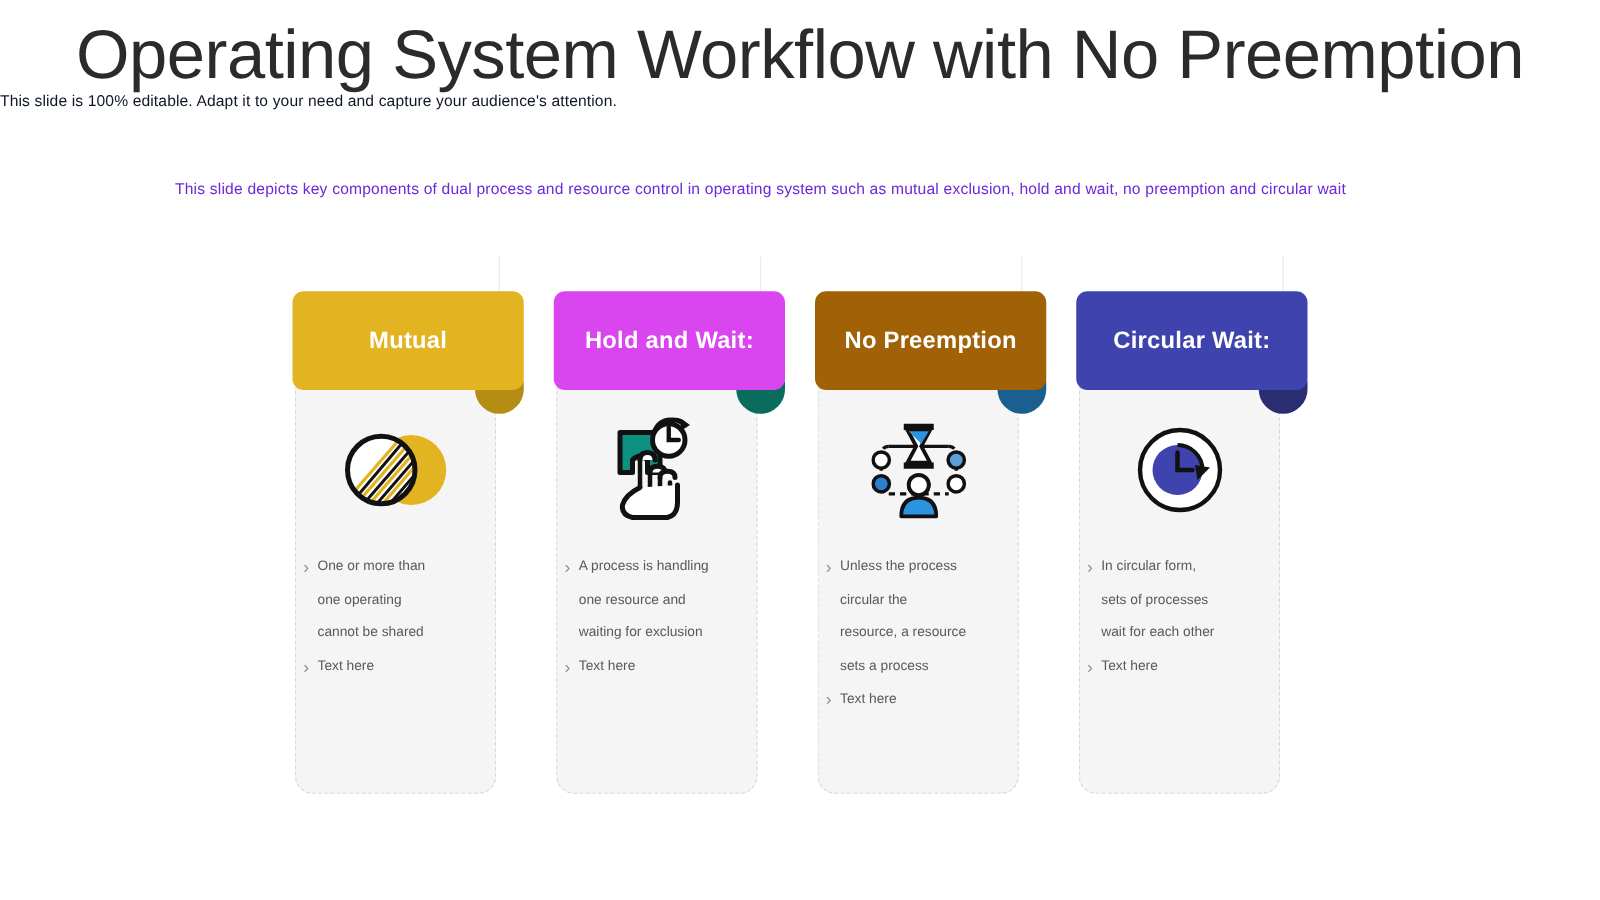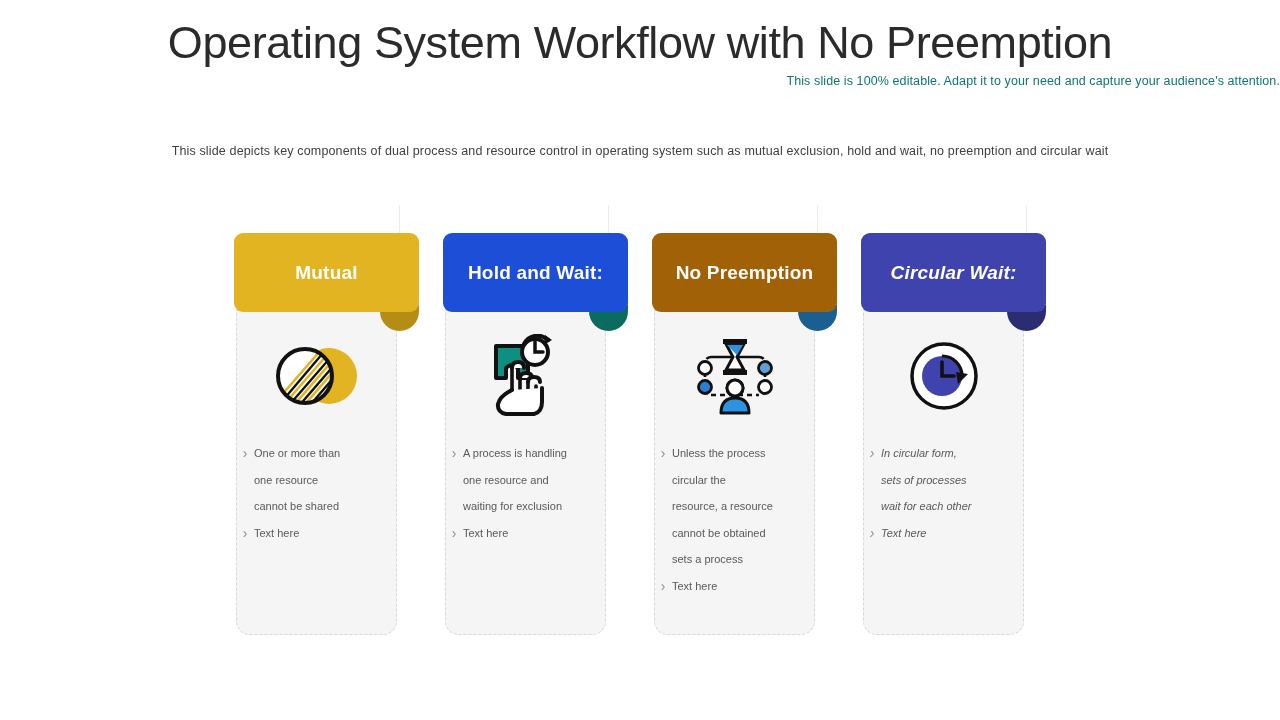--- a/index.html
+++ b/index.html
@@ -15,45 +15,44 @@
     position: relative;
   }
 
   
   #slide-title {
     position: absolute;
     left: 0;
     top: 14px;
     width: 1280px;
     text-align: center;
-    font-size: 45px;
+    font-size: 55px;
     line-height: 58px;
     font-weight: 400;
     color: #2b2b2b;
     letter-spacing: -0.4px;
     white-space: nowrap;
   }
   #slide-subtitle {
     position: absolute;
     left: 0;
     top: 74px;
     width: 1280px;
-    text-align: right;
+    text-align: left;
     font-size: 12.5px;
-    color: #0f766e;
+    color: #0f172a;
     letter-spacing: 0.1px;
   }
   #slide-description {
     position: absolute;
     left: 140px;
     top: 144px;
     width: 1000px;
-    text-align: center;
     font-size: 12.5px;
-    color: #404040;
+    color: #6d28d9;
     letter-spacing: 0.15px;
   }
 
   
   #cards {
     position: absolute;
     left: 0;
     top: 0;
     width: 1076px;
     height: 720px;
@@ -195,37 +194,37 @@
         <circle cx="38" cy="35" r="27" fill="none" stroke="#111111" stroke-width="4"></circle>
       </svg>
       </div>
       <div class="card-list">
         <div class="bullet-row">
           <span class="bullet-chev">›</span>
           <span class="bullet-text">One or more than</span>
         </div>
         <div class="bullet-row">
           <span class="bullet-chev"></span>
-          <span class="bullet-text">one resource</span>
+          <span class="bullet-text">one operating</span>
         </div>
         <div class="bullet-row">
           <span class="bullet-chev"></span>
           <span class="bullet-text">cannot be shared</span>
         </div>
         <div class="bullet-row">
           <span class="bullet-chev">›</span>
           <span class="bullet-text">Text here</span>
         </div>
       </div>
     </div>
     <div class="card" style="left: 434px;">
       <div class="card-stem"></div>
       <div class="card-body"></div>
       <div class="card-fold" style="background: rgb(10, 107, 95);"></div>
-      <div class="card-head" style="background: #1d4ed8;">
+      <div class="card-head" style="background: #d946ef;">
         <div class="card-head-label">Hold and Wait:</div>
       </div>
       <div class="card-icon">
         <svg width="76" height="84" viewBox="0 0 76 84">
         <path d="M8 12 H40 V44 H30 V34 Q24 28 18 34 V44 H8 Z" fill="#0e9080" stroke="#111111" stroke-width="4" stroke-linejoin="round"></path>
         <circle cx="47" cy="18" r="13" fill="#ffffff" stroke="#111111" stroke-width="4"></circle>
         <path d="M47 8 L47 18 L55 18" fill="none" stroke="#111111" stroke-width="3.5" stroke-linecap="round"></path>
         <path d="M36 10 A15 15 0 0 1 60 6" fill="none" stroke="#111111" stroke-width="4" stroke-linecap="round"></path>
         <path d="M57 1 L64 6 L56 11 Z" fill="#111111"></path>
         <path d="M24 34 V66 M32 44 V66 M40 48 V66 M48 52 V66" fill="none" stroke="#111111" stroke-width="3.6" stroke-linecap="round"></path>
@@ -288,33 +287,29 @@
         <div class="bullet-row">
           <span class="bullet-chev"></span>
           <span class="bullet-text">circular the</span>
         </div>
         <div class="bullet-row">
           <span class="bullet-chev"></span>
           <span class="bullet-text">resource, a resource</span>
         </div>
         <div class="bullet-row">
           <span class="bullet-chev"></span>
-          <span class="bullet-text">cannot be obtained</span>
-        </div>
-        <div class="bullet-row">
-          <span class="bullet-chev"></span>
           <span class="bullet-text">sets a process</span>
         </div>
         <div class="bullet-row">
           <span class="bullet-chev">›</span>
           <span class="bullet-text">Text here</span>
         </div>
       </div>
     </div>
-    <div class="card" style="left: 852px; font-style: italic;">
+    <div class="card" style="left: 852px;">
       <div class="card-stem"></div>
       <div class="card-body"></div>
       <div class="card-fold" style="background: rgb(42, 45, 114);"></div>
       <div class="card-head" style="background: rgb(63, 67, 173);">
         <div class="card-head-label">Circular Wait:</div>
       </div>
       <div class="card-icon">
         <svg width="72" height="72" viewBox="0 0 72 72">
         <circle cx="36" cy="36" r="32" fill="#ffffff" stroke="#111111" stroke-width="3.5"></circle>
         <circle cx="34" cy="36" r="20" fill="#3f43ad"></circle>

